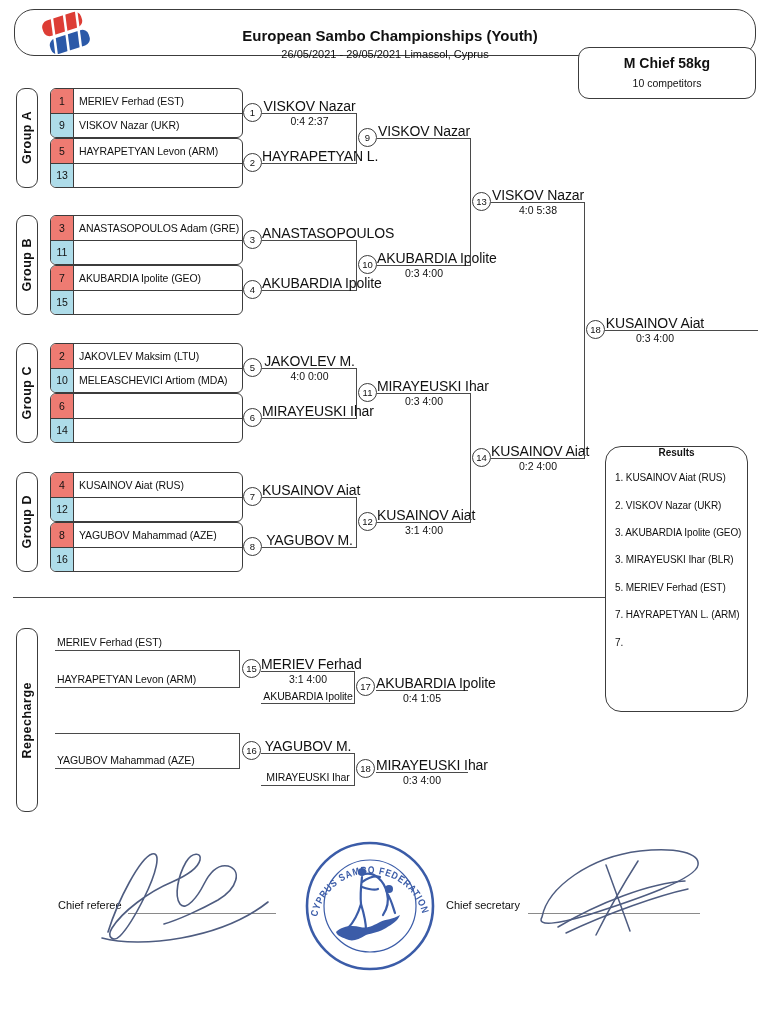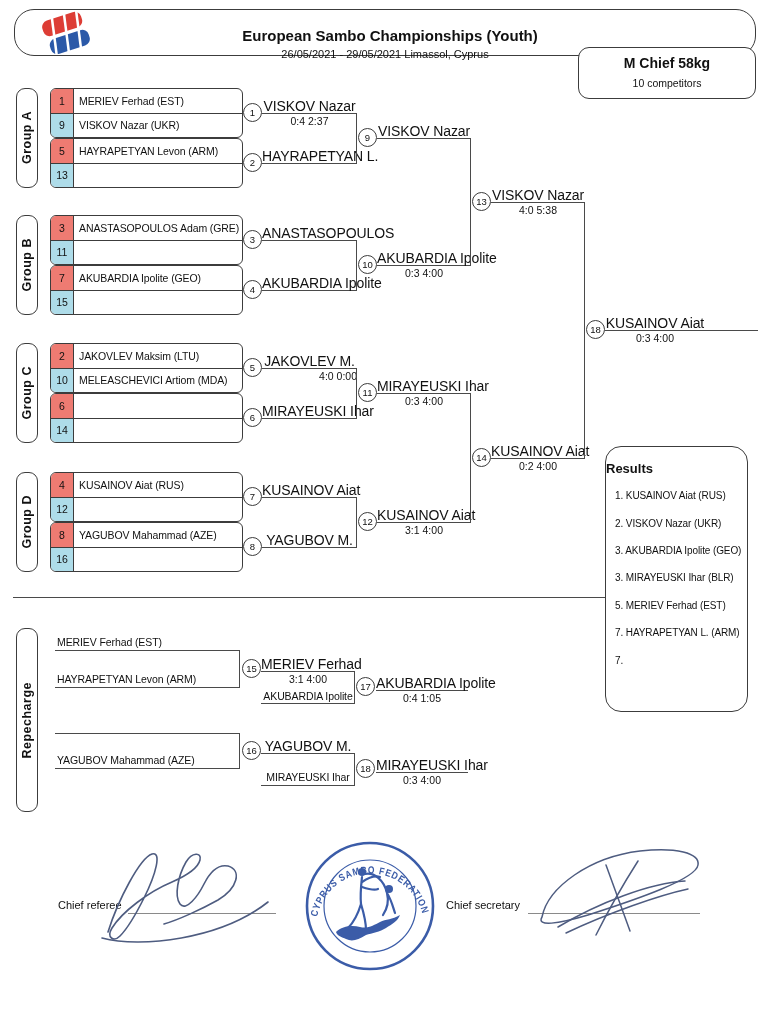--- a/index.html
+++ b/index.html
@@ -26,21 +26,21 @@
   
   .wline{position:absolute;border-top:1.4px solid #4a4a4a;}
   .vline{position:absolute;border-left:1.4px solid #4a4a4a;}
   .mcircle{position:absolute;width:19px;height:19px;border:1.3px solid #3c3c3c;border-radius:50%;background:#fff;
            box-sizing:border-box;display:flex;align-items:center;justify-content:center;font-size:9.5px;z-index:3;}
   .wname{position:absolute;height:13px;font-size:14px;text-align:center;white-space:nowrap;letter-spacing:-0.1px;}
   .wscore{position:absolute;height:13px;font-size:10.5px;text-align:center;white-space:nowrap;}
   .entry{position:absolute;font-size:10.5px;white-space:nowrap;letter-spacing:-0.1px;}
   .entry.ctr{text-align:center;}
   
-  #results-title{font-weight:bold;font-size:13px;margin-top:14px;}
+  #results-title{font-weight:bold;font-size:10px;text-align:center;}
   .ritem{height:27.4px;display:flex;align-items:center;padding-left:9px;font-size:10px;white-space:nowrap;letter-spacing:-0.1px;}
   
   .siglabel{position:absolute;font-size:11px;}
   .sigline{position:absolute;border-top:1.2px solid #8a8a8a;}
   .sep{position:absolute;border-top:1.5px solid #4a4a4a;}
 </style>
 </head>
 <body>
 
 <div id="page">
@@ -172,21 +172,21 @@
   <div class="wline" style="left:262px;top:240px;width:95px;"></div>
   <div class="wname" style="left:262px;top:225px;width:95px;">ANASTASOPOULOS</div>
 
   <div class="mcircle" style="left:243px;top:280px;">4</div>
   <div class="wline" style="left:262px;top:290px;width:95px;"></div>
   <div class="wname" style="left:262px;top:275px;width:95px;">AKUBARDIA Ipolite</div>
 
   <div class="mcircle" style="left:243px;top:358px;">5</div>
   <div class="wline" style="left:262px;top:368px;width:95px;"></div>
   <div class="wname" style="left:262px;top:353px;width:95px;">JAKOVLEV M.</div>
-  <div class="wscore" style="left:262px;top:370px;width:95px;text-align:right;">4:0 0:00</div>
+  <div class="wscore" style="left:262px;top:370px;width:95px;">4:0 0:00</div>
 
   <div class="mcircle" style="left:243px;top:408px;">6</div>
   <div class="wline" style="left:262px;top:418px;width:95px;"></div>
   <div class="wname" style="left:262px;top:403px;width:95px;">MIRAYEUSKI Ihar</div>
 
   <div class="mcircle" style="left:243px;top:487px;">7</div>
   <div class="wline" style="left:262px;top:497px;width:95px;"></div>
   <div class="wname" style="left:262px;top:482px;width:95px;">KUSAINOV Aiat</div>
 
   <div class="mcircle" style="left:243px;top:537px;">8</div>

